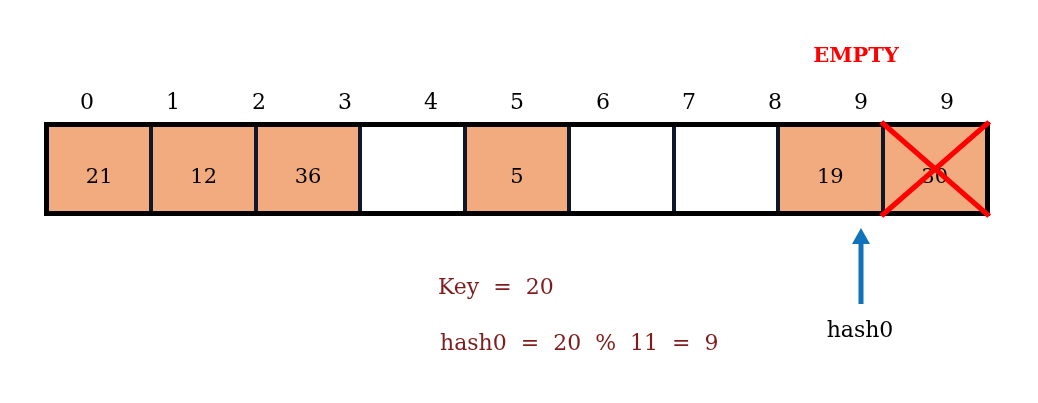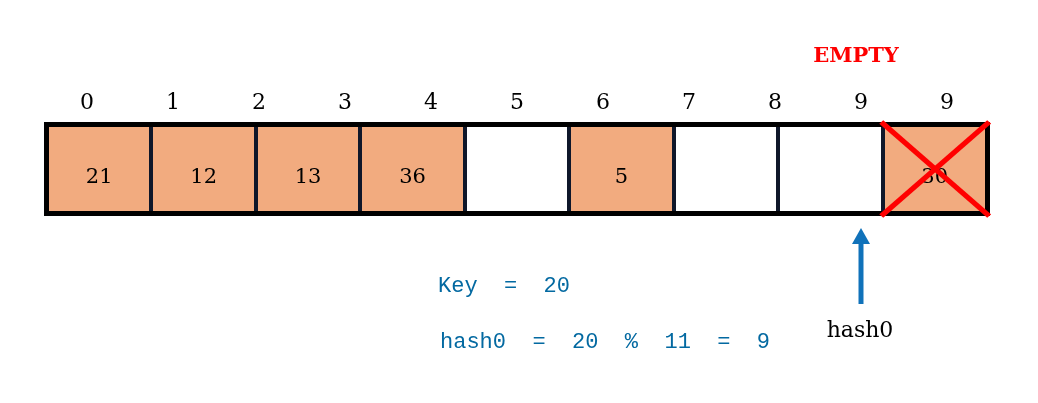--- a/index.html
+++ b/index.html
@@ -130,23 +130,22 @@
     font-size: 22px;
     line-height: 28px;
     color: #000;
   }
 
   
   .annotation {
     position: absolute;
     font-size: 22px;
     line-height: 28px;
-    color: #0369a1;
+    color: #7f1d1d;
     white-space: pre;
-    font-family: Liberation Mono, monospace;
   }
   .annotation.key-line {
     left: 438px;
     top: 273px;
   }
   .annotation.hash-line {
     left: 440px;
     top: 329px;
   }
 </style>
@@ -176,23 +175,20 @@
   <div class="array">
 
     <div class="slot">
       <span class="slot-value">21</span>
     </div>
 
     <div class="slot">
       <span class="slot-value">12</span>
     </div>
 
-    <div class="slot">
-      <span class="slot-value">13</span>
-    </div>
 
     <div class="slot">
       <span class="slot-value">36</span>
     </div>
 
     <div class="slot empty">
       <span class="slot-value"></span>
     </div>
 
     <div class="slot">
@@ -200,20 +196,23 @@
     </div>
 
     <div class="slot empty">
       <span class="slot-value"></span>
     </div>
 
     <div class="slot empty">
       <span class="slot-value"></span>
     </div>
 
+    <div class="slot">
+      <span class="slot-value">19</span>
+    </div>
 
     <div class="slot">
       <span class="slot-value">30</span>
       <svg class="cross" viewBox="0 0 100 100" preserveAspectRatio="none">
         <line x1="2" y1="2" x2="98" y2="98"></line>
         <line x1="98" y1="2" x2="2" y2="98"></line>
       </svg>
     </div>
 
 

